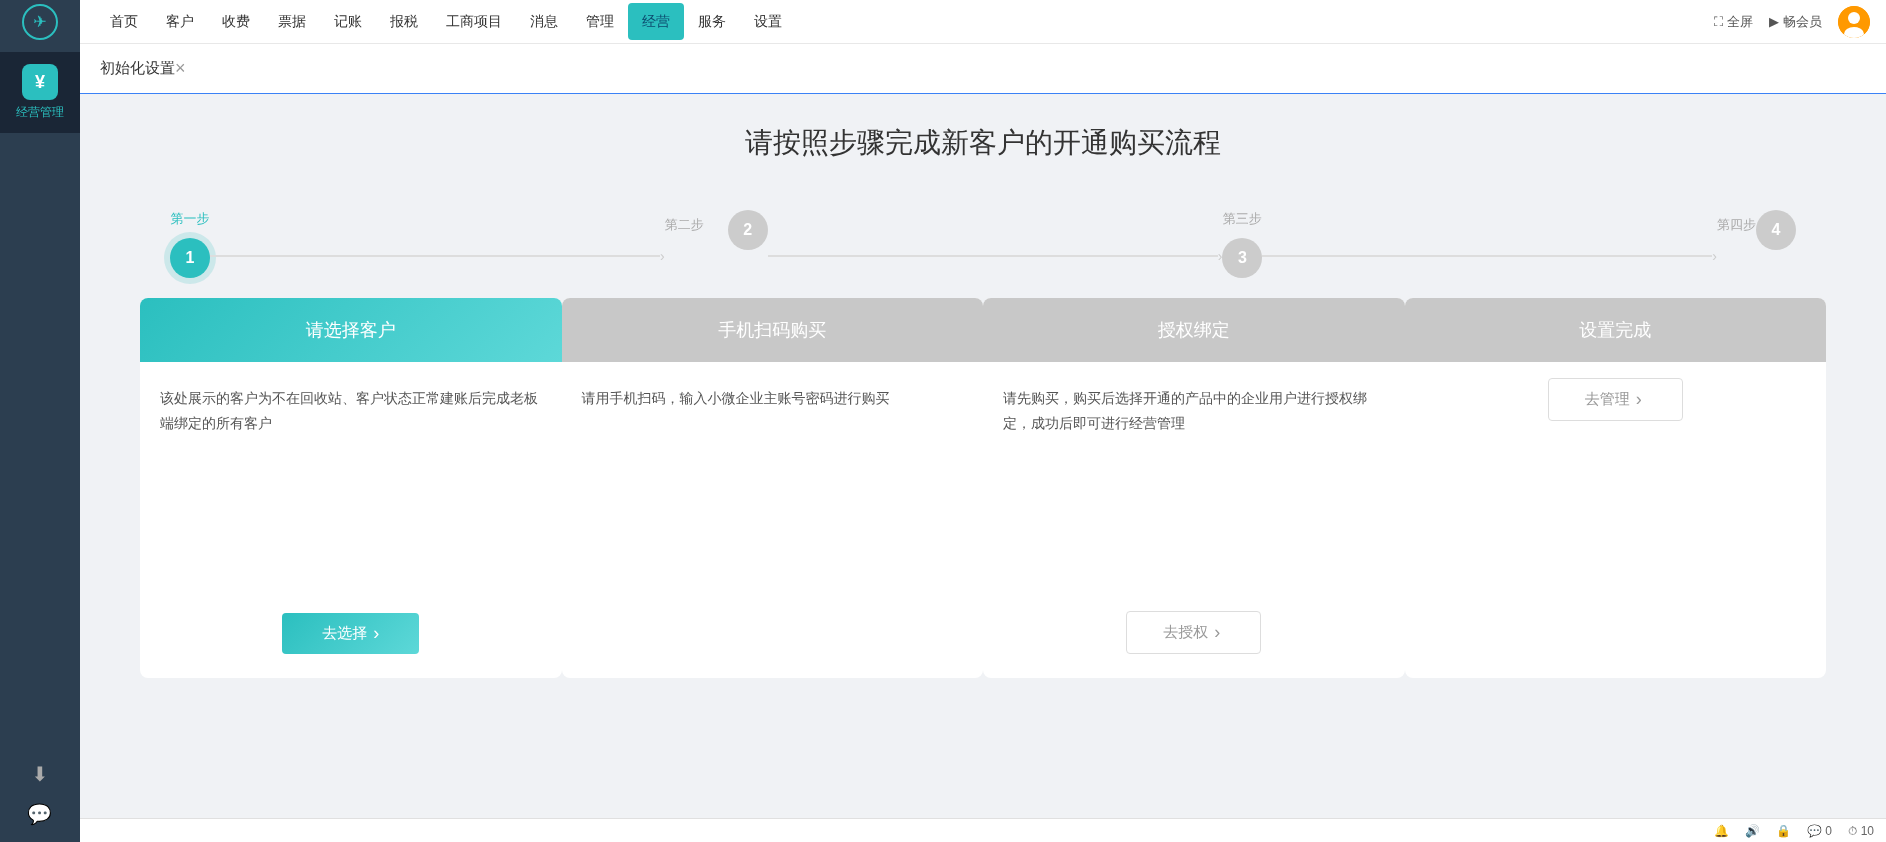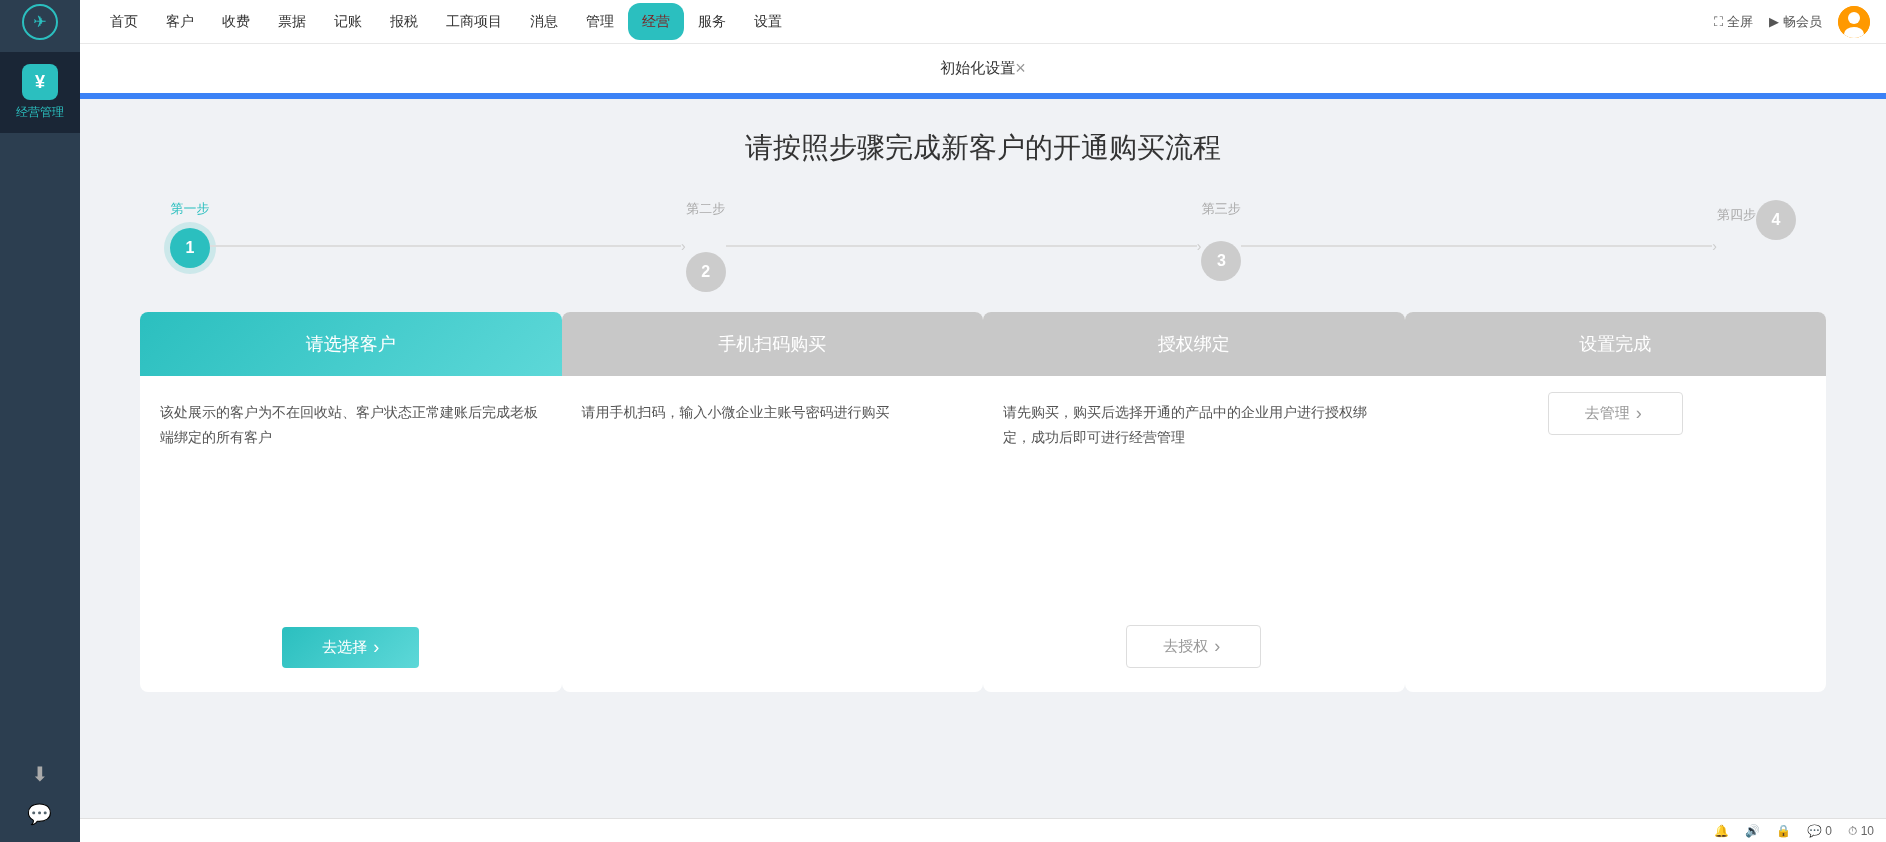--- a/index.html
+++ b/index.html
@@ -9,21 +9,21 @@
     .top-nav {
       display: flex; align-items: center; height: 44px;
       background: #fff; border-bottom: 1px solid #e8e8e8;
       padding: 0 16px; position: fixed; top: 0; left: 80px; right: 0; z-index: 100;
     }
     .nav-item {
       padding: 0 14px; font-size: 14px; color: #333; cursor: pointer; height: 37px;
       display: flex; align-items: center; white-space: nowrap;
     }
     .nav-item.active {
-      background: #2bbfbf; color: #7f1d1d; border-radius: 12px;
+      background: #2bbfbf; color: #0c4a6e; border-radius: 4px;
     }
     .nav-right {
       margin-left: auto; display: flex; align-items: center; gap: 16px;
     }
     .nav-right-btn {
       font-size: 13px; color: #555; cursor: pointer; display: flex; align-items: center; gap: 4px;
     }
     .avatar {
       width: 32px; height: 32px; border-radius: 50%; background: #f90; display: flex; align-items: center; justify-content: center; overflow: hidden;
     }
@@ -58,34 +58,34 @@
     }
 
     
     .main-content {
       position: fixed; top: 44px; left: 80px; right: 0; bottom: 24px;
       background: #f0f2f5; overflow: auto;
     }
 
     
     .page-header {
-      padding: 14px 20px; background: #fff; border-bottom: 6px solid #3b82f6;
-      display: flex; align-items: center; justify-content: center;
+      padding: 14px 20px; background: #fff; border-bottom: 1px solid #3b82f6;
+      display: flex; align-items: center; justify-content: flex-start;
     }
     .page-title { font-size: 15px; color: #333; font-weight: 500; }
     .close-btn { font-size: 18px; color: #999; cursor: pointer; }
 
     
     .wizard-container {
       padding: 30px 60px 40px;
       background: #f0f2f5;
     }
     .wizard-heading {
       text-align: center; font-size: 28px; color: #333; font-weight: 500;
-      margin-bottom: 33px;
+      margin-bottom: 48px;
     }
 
     
     .cards-row {
       display: flex; margin-top: 10px;
     }
     .step-card {
       flex: 1; background: #fff; border-radius: 8px; overflow: hidden;
       display: flex; flex-direction: column; min-height: 380px;
     }
@@ -194,34 +194,34 @@
         <div style="width:40px;height:40px;border-radius:50%;background:#2bbfbf;color:#fff;display:flex;align-items:center;justify-content:center;font-size:16px;font-weight:bold;box-shadow:0 0 0 6px rgba(43,191,191,0.18);">
           <span>1</span>
         </div>
       </div>
 
       <div style="flex:1;display:flex;align-items:center;margin-top:38px;">
         <div style="flex:1;height:2px;background:#ddd;"></div>
         <span style="color:#ccc;font-size:14px;">›</span>
       </div>
 
-      <div style="display:flex; flex-direction:column; align-items:center; flex:0 0 auto;gap:24px;">
+      <div style="display:flex; flex-direction:row; align-items:center; flex:0 0 auto;gap:24px;">
         <span style="font-size:13px; color:#aaa; margin-bottom:10px;">第二步</span>
         <div style="width:40px;height:40px;border-radius:50%;background:#ccc;color:#fff;display:flex;align-items:center;justify-content:center;font-size:16px;font-weight:bold;">
           <span>2</span>
         </div>
       </div>
 
       <div style="flex:1;display:flex;align-items:center;margin-top:38px;">
         <div style="flex:1;height:2px;background:#ddd;"></div>
         <span style="color:#ccc;font-size:14px;">›</span>
       </div>
 
       <div style="display:flex; flex-direction:column; align-items:center; flex:0 0 auto;">
-        <span style="font-size:13px; color:#aaa; margin-bottom:23px;">第三步</span>
+        <span style="font-size:13px; color:#aaa; margin-bottom:10px;">第三步</span>
         <div style="width:40px;height:40px;border-radius:50%;background:#ccc;color:#fff;display:flex;align-items:center;justify-content:center;font-size:16px;font-weight:bold;">
           <span>3</span>
         </div>
       </div>
 
       <div style="flex:1;display:flex;align-items:center;margin-top:38px;">
         <div style="flex:1;height:2px;background:#ddd;"></div>
         <span style="color:#ccc;font-size:14px;">›</span>
       </div>
 

